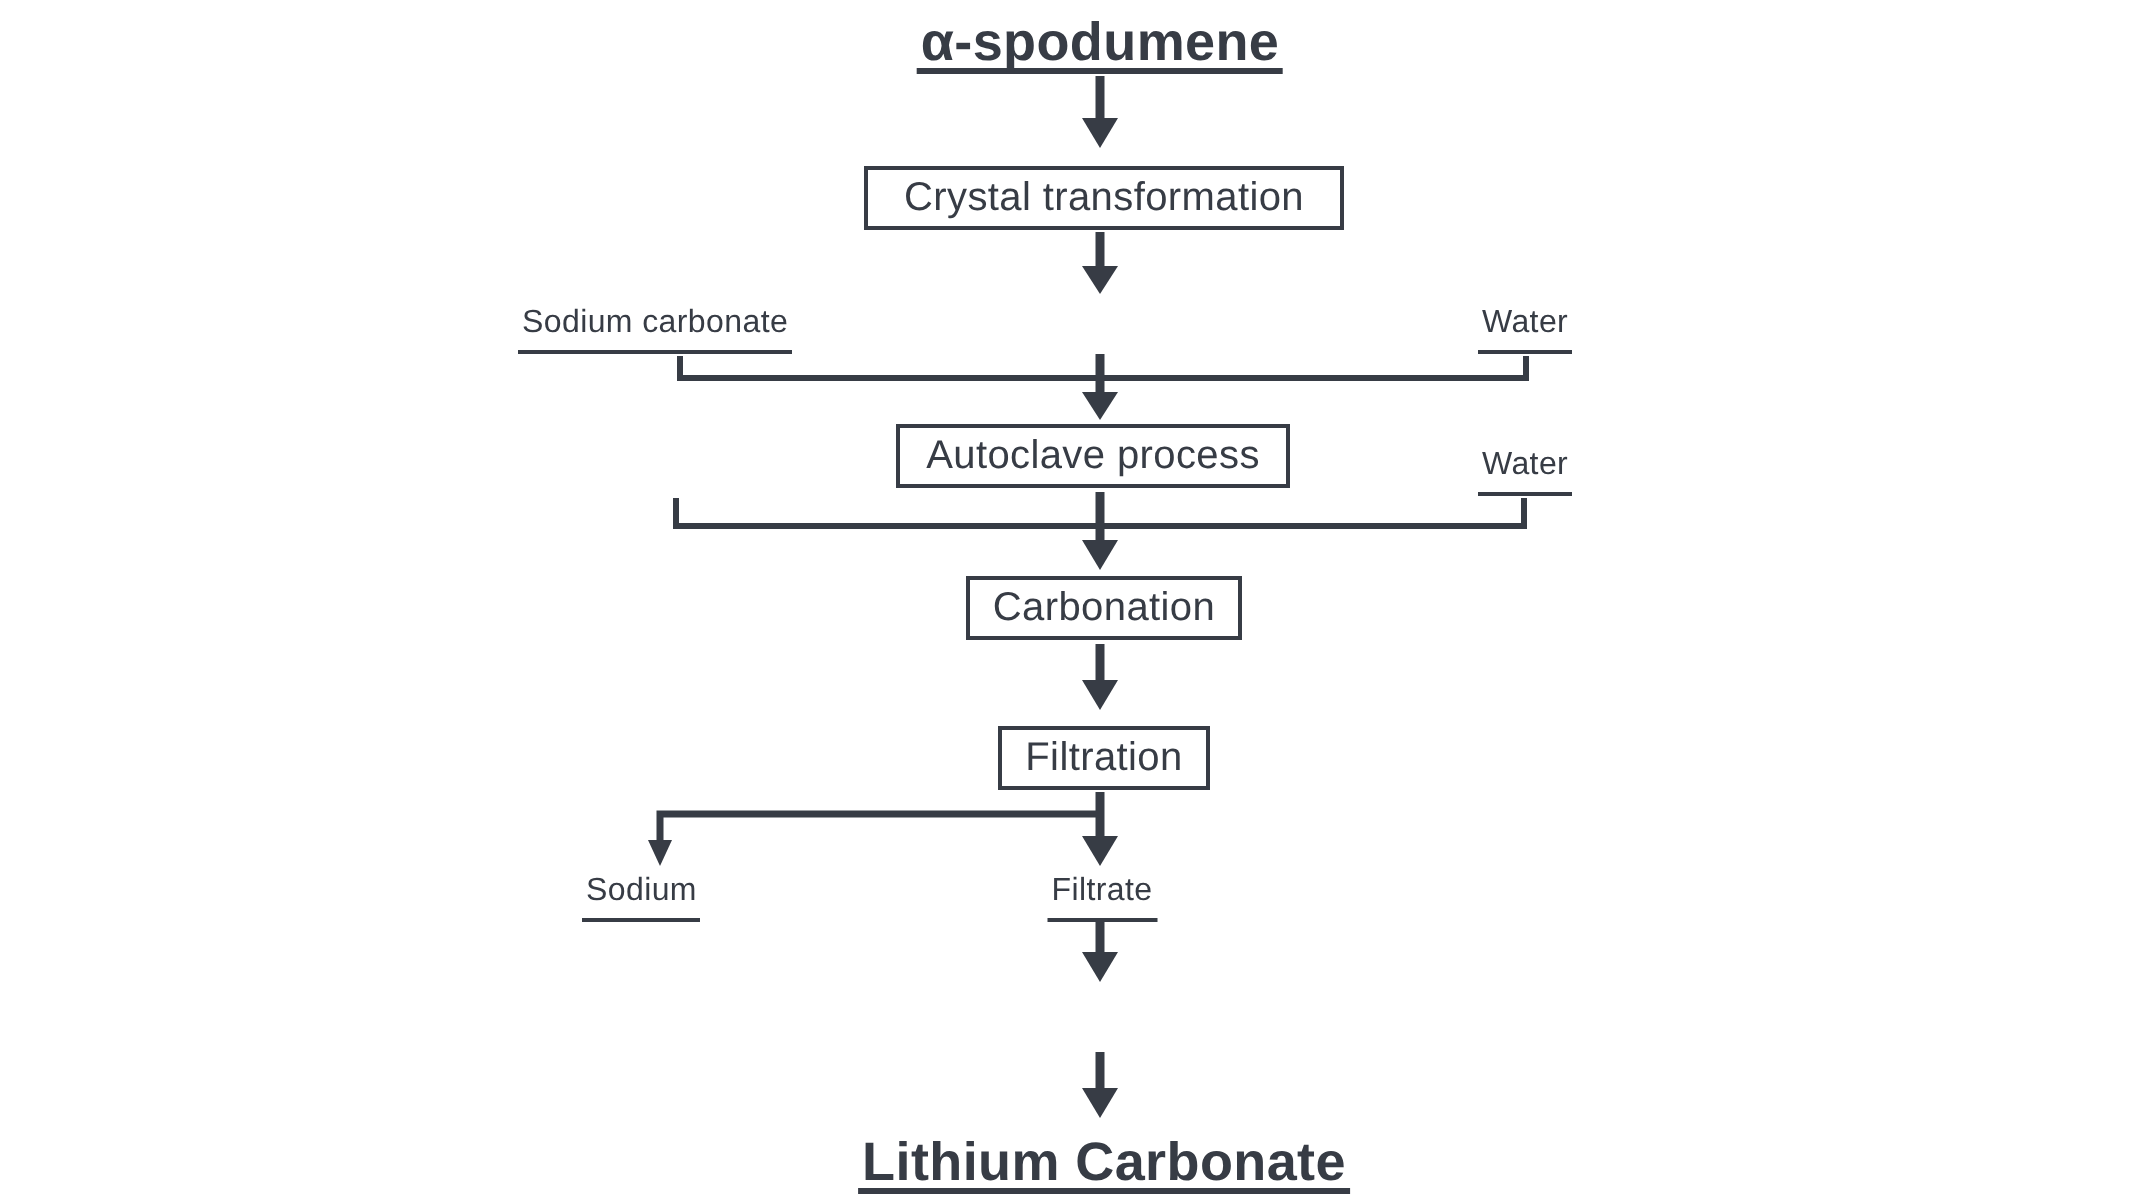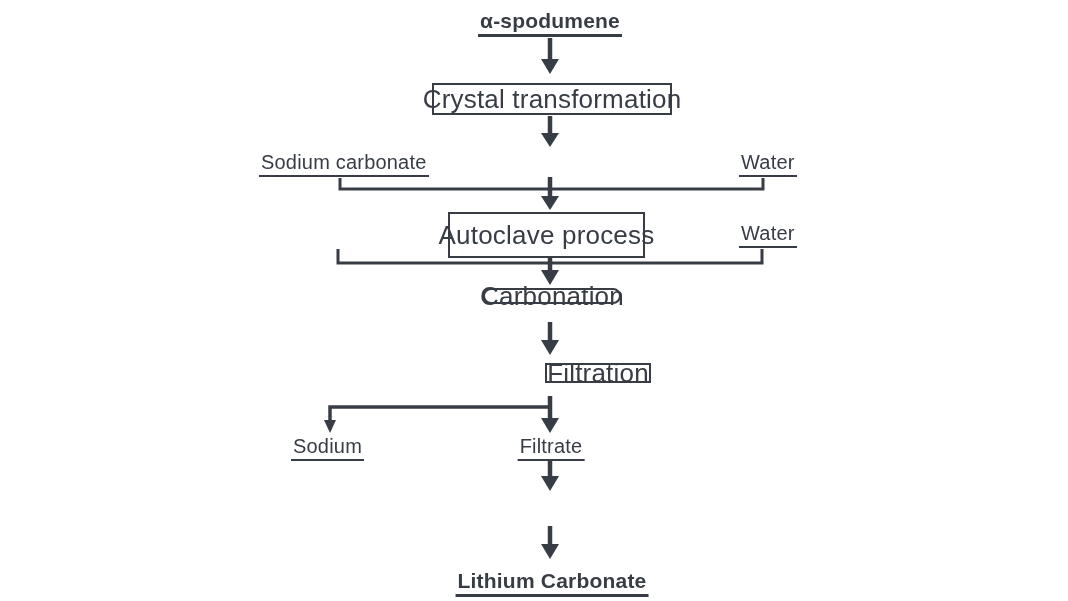--- a/index.html
+++ b/index.html
@@ -18,42 +18,42 @@
   .connector-layer{
     position:absolute;left:0;top:0;width:1068px;height:601px;
     pointer-events:none;
   }
   .flow-line{stroke:var(--ink);stroke-width:4.5;fill:none;}
   .junction-line{stroke:var(--ink);stroke-width:3;fill:none;stroke-linejoin:miter;}
   .branch-line{stroke:var(--ink);stroke-width:3.5;fill:none;stroke-linejoin:miter;}
   .arrow-head{fill:var(--ink);stroke:none;}
   .node-label{
     position:absolute;
-    font-size:20px;
+    font-size:16px;
     line-height:24px;
     letter-spacing:0.2px;
     color:var(--ink);
     border-bottom:2px solid var(--ink);
     padding:0 2px 1px 2px;
     white-space:nowrap;
   }
   .node-label.emphasis{
     font-weight:700;
-    font-size:21px;
+    font-size:27px;
     border-bottom-width:3px;
   }
   .node-label.centered{transform:translateX(-50%);}
   .node-label.pad-right{padding-right:14px;}
   .process-box{
     position:absolute;
     box-sizing:border-box;
     display:flex;align-items:center;justify-content:center;
     border:2px solid var(--ink);
     background:var(--bg);
-    font-size:26px;
+    font-size:20px;
     letter-spacing:0.2px;
     color:var(--ink);
     white-space:nowrap;
   }
 </style>
 </head>
 <body>
 
 <div class="stage">
 
@@ -115,28 +115,28 @@
 
   <div class="node-label emphasis centered" style="left:550px;top:9px;">α-spodumene</div>
 
   <div class="process-box" style="left:432px;top:83px;width:240px;height:32px;">Crystal transformation</div>
 
   <div class="node-label" style="left:259px;top:150px;">Sodium carbonate</div>
 
 
   <div class="node-label" style="left:739px;top:150px;">Water</div>
 
-  <div class="process-box" style="left:448px;top:212px;width:197px;height:46px;">Autoclave process</div>
+  <div class="process-box" style="left:448px;top:212px;width:197px;height:32px;">Autoclave process</div>
 
 
   <div class="node-label" style="left:739px;top:221px;">Water</div>
 
-  <div class="process-box" style="left:483px;top:288px;width:138px;height:16px;border-radius:12px;">Carbonation</div>
+  <div class="process-box" style="left:483px;top:288px;width:138px;height:32px;">Carbonation</div>
 
-  <div class="process-box" style="left:499px;top:363px;width:106px;height:20px;margin-left:46px;">Filtration</div>
+  <div class="process-box" style="left:499px;top:363px;width:106px;height:32px;">Filtration</div>
 
   <div class="node-label" style="left:291px;top:434px;">Sodium</div>
 
   <div class="node-label centered" style="left:551px;top:434px;">Filtrate</div>
 
 
   <div class="node-label emphasis centered" style="left:552px;top:569px;">Lithium Carbonate</div>
 
 </div>
 

